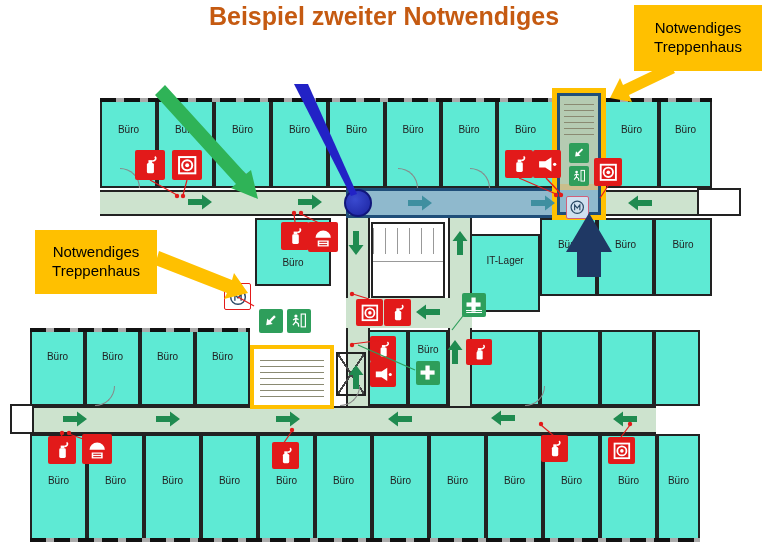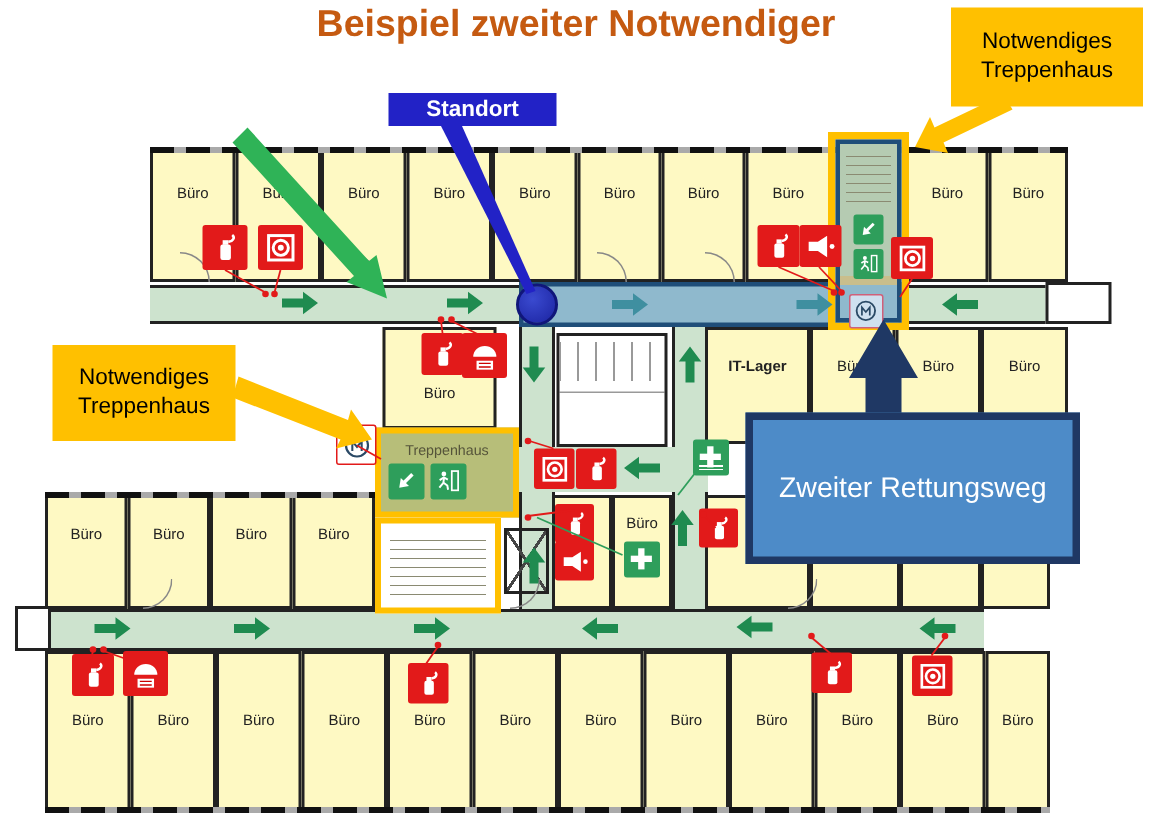--- a/index.html
+++ b/index.html
@@ -3,21 +3,21 @@
 <meta charset="utf-8">
 <style>
   *{box-sizing:border-box;margin:0;padding:0}
   html,body{background:#fff}
   .stage{position:relative;width:768px;height:548px;background:#fff;overflow:hidden;
          font-family:"Liberation Sans",sans-serif}
   .title{position:absolute;top:2px;left:0;right:0;text-align:center;
          font-size:25px;font-weight:bold;color:#C55A11;z-index:6}
   
   #plan{position:absolute;inset:0;z-index:1}
-  .room{position:absolute;background:#fef9c3;border:2px solid #222;z-index:1}
+  .room{position:absolute;background:#5eead4;border:2px solid #222;z-index:1}
   .room-label{position:absolute;left:0;right:0;top:26%;text-align:center;
               font-size:10px;color:#222}
   .label-low .room-label{top:58%}
   .label-high .room-label{top:16%}
   .label-mid .room-label{top:38%}
   .vlabel .room-label{left:auto;right:-12px;top:50%;width:60px;
        transform:translateY(-50%) rotate(-90deg)}
   .corridor{position:absolute;z-index:1}
   .c-green{background:#CDE3CE}
   .c-h{border-top:2px solid #222;border-bottom:2px solid #222}
@@ -124,37 +124,34 @@
     <symbol id="sym-exitman" viewBox="0 0 24 24">
       <rect x="15" y="4.6" width="4.8" height="14.6" fill="none" stroke="#fff" stroke-width="1.3"></rect>
       <circle cx="9" cy="6.8" r="1.8" fill="#fff"></circle>
       <path d="M5.8 11.4 l3.2 -2 3 1.6 M9.2 9.4 l-0.6 4.2 -3 3.6 M9 13.6 l2.6 2 0.6 3.2" stroke="#fff" stroke-width="1.5" fill="none"></path>
     </symbol>
     <symbol id="sym-arrow" viewBox="0 0 26 18">
       <path d="M1 6 h14 V1.5 L25 9 L15 16.5 V12 H1 z"></path>
     </symbol>
   </svg>
 
-  <h1 class="title">Beispiel zweiter Notwendiger</h1>
+  <h1 class="title">Beispiel zweiter Notwendiges</h1>
 
   <div id="plan">
 
     <div class="winline" style="left:100px;top:98px;width:612px"></div>
     <div class="winline" style="left:30px;top:538px;width:670px"></div>
     <div class="winline" style="left:30px;top:328px;width:220px"></div>
     <div class="toilets"></div>
     <div class="tr-stair-frame">
       <div class="tr-stair-inner">
         <div class="tr-treads treads"></div>
         <div class="tr-tan"></div>
         <div class="tr-bluefoot"></div>
       </div>
-    </div>
-    <div class="trep-room">
-      <span class="trep-label">Treppenhaus</span>
     </div>
     <div class="trep-stairs">
       <div class="inner treads"></div>
     </div>
     <div class="elevator"></div>
     <div class="exitdoor" style="left:697px;top:188px;width:44px;height:28px"></div>
     <div class="exitdoor" style="left:10px;top:404px;width:24px;height:30px"></div>
     <div class="standort-dot"></div>
     <div class="arc" style="left:120px;top:168px"></div>
     <div class="arc" style="left:232px;top:168px"></div>
@@ -196,21 +193,21 @@
       </div>
       <div class="room " style="left: 604px; top: 100px; width: 55px; height: 88px;">
         <span class="room-label">Büro</span>
       </div>
       <div class="room " style="left: 659px; top: 100px; width: 53px; height: 88px;">
         <span class="room-label">Büro</span>
       </div>
       <div class="room label-low" style="left: 255px; top: 218px; width: 76px; height: 68px;">
         <span class="room-label">Büro</span>
       </div>
-      <div class="room " style="left: 470px; top: 218px; width: 70px; height: 78px; font-weight: bold;">
+      <div class="room " style="left: 470px; top: 234px; width: 70px; height: 78px;">
         <span class="room-label">IT-Lager</span>
       </div>
       <div class="room " style="left: 540px; top: 218px; width: 57px; height: 78px;">
         <span class="room-label">Büro</span>
       </div>
       <div class="room " style="left: 597px; top: 218px; width: 57px; height: 78px;">
         <span class="room-label">Büro</span>
       </div>
       <div class="room " style="left: 654px; top: 218px; width: 58px; height: 78px;">
         <span class="room-label">Büro</span>
@@ -487,18 +484,16 @@
       <circle cx="541" cy="424" r="2.2"></circle>
         <circle cx="630" cy="424" r="2.2"></circle>
       <circle cx="469" cy="343" r="2.2"></circle>
     </g>
     <g stroke="#2E9E5B" stroke-width="1.2">
       <line x1="358" y1="345" x2="415" y2="370"></line>
       <line x1="452" y1="330" x2="466" y2="312"></line>
     </g>
   </svg>
 
-  <div class="callout co-standort">Standort</div>
   <div class="callout co-yellow-tr">Notwendiges Treppenhaus</div>
   <div class="callout co-yellow-left">Notwendiges Treppenhaus</div>
-  <div class="callout co-blue-big">Zweiter Rettungsweg</div>
 
 </div>
 
 </body></html>

